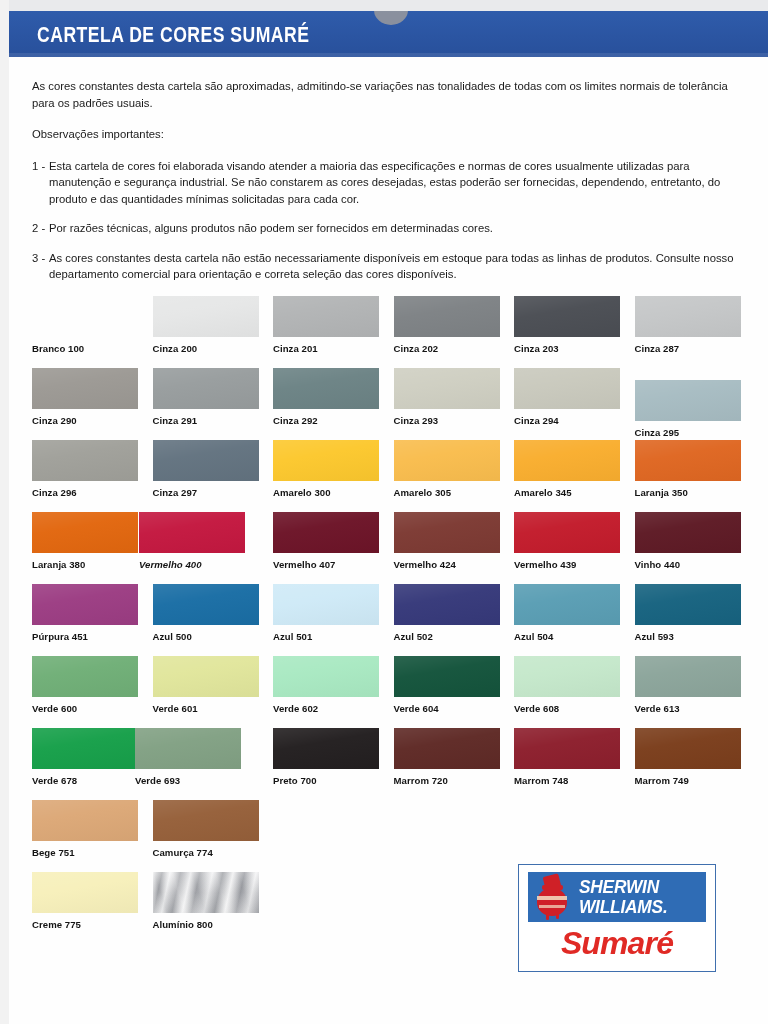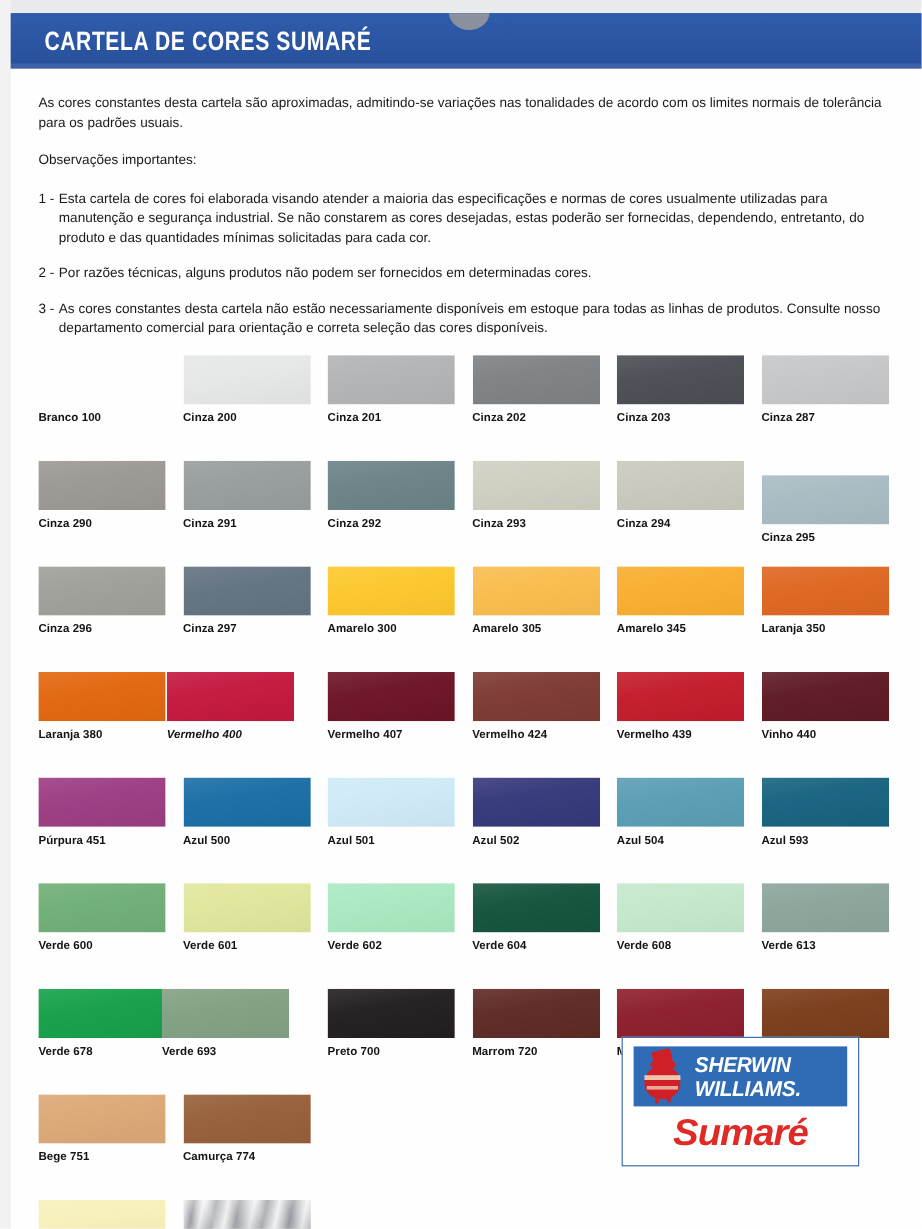--- a/index.html
+++ b/index.html
@@ -105,21 +105,21 @@
 
   
   .grid {
     position: absolute;
     left: 32px;
     top: 296px;
     width: 712px;
   }
   .srow {
     position: relative;
-    height: 88px;
+    height: 72px;
   }
   .cell {
     position: absolute;
     top: 0;
     width: 106px;
   }
   .swatch {
     width: 106px;
     height: 41px;
     position: relative;
@@ -284,21 +284,21 @@
 
   <div class="page-edge-top"></div>
   <div class="page-edge-left"></div>
 
   <div class="header-banner">
     <div class="header-smudge"></div>
     <div class="header-title">CARTELA DE CORES SUMARÉ</div>
   </div>
 
   <div class="intro">
-    <p class="tight">As cores constantes desta cartela são aproximadas, admitindo-se variações nas tonalidades de acordo com os limites normais de tolerância para os padrões usuais.</p>
+    <p class="tight">As cores constantes desta cartela são aproximadas, admitindo-se variações nas tonalidades de todas com os limites normais de tolerância para os padrões usuais.</p>
     <p class="tight">Observações importantes:</p>
     <p class="numbered">
       <span class="num">1 -</span>
       <span>Esta cartela de cores foi elaborada visando atender a maioria das especificações e normas de cores usualmente utilizadas para manutenção e segurança industrial. Se não constarem as cores desejadas, estas poderão ser fornecidas, dependendo, entretanto, do produto e das quantidades mínimas solicitadas para cada cor.</span>
     </p>
     <p class="numbered">
       <span class="num">2 -</span>
       <span>Por razões técnicas, alguns produtos não podem ser fornecidos em determinadas cores.</span>
     </p>
     <p class="numbered">

